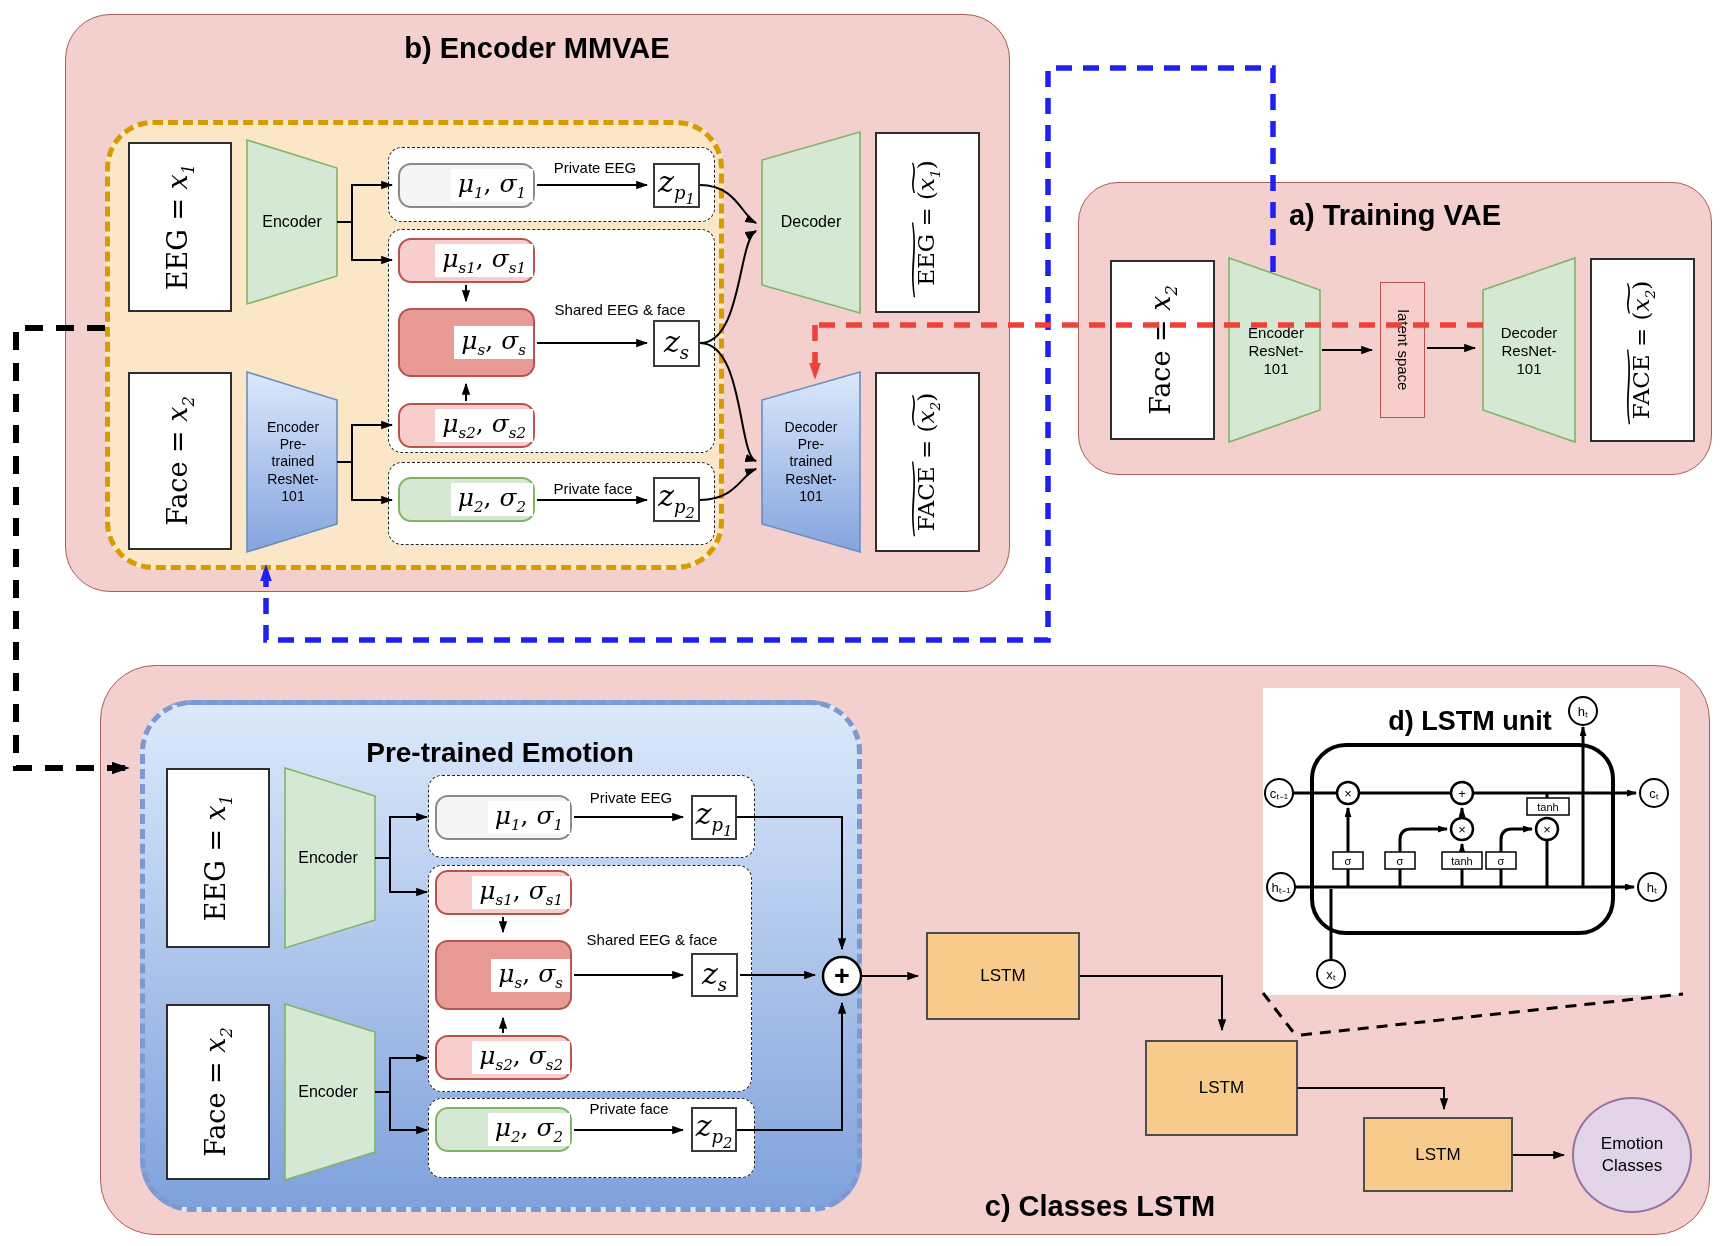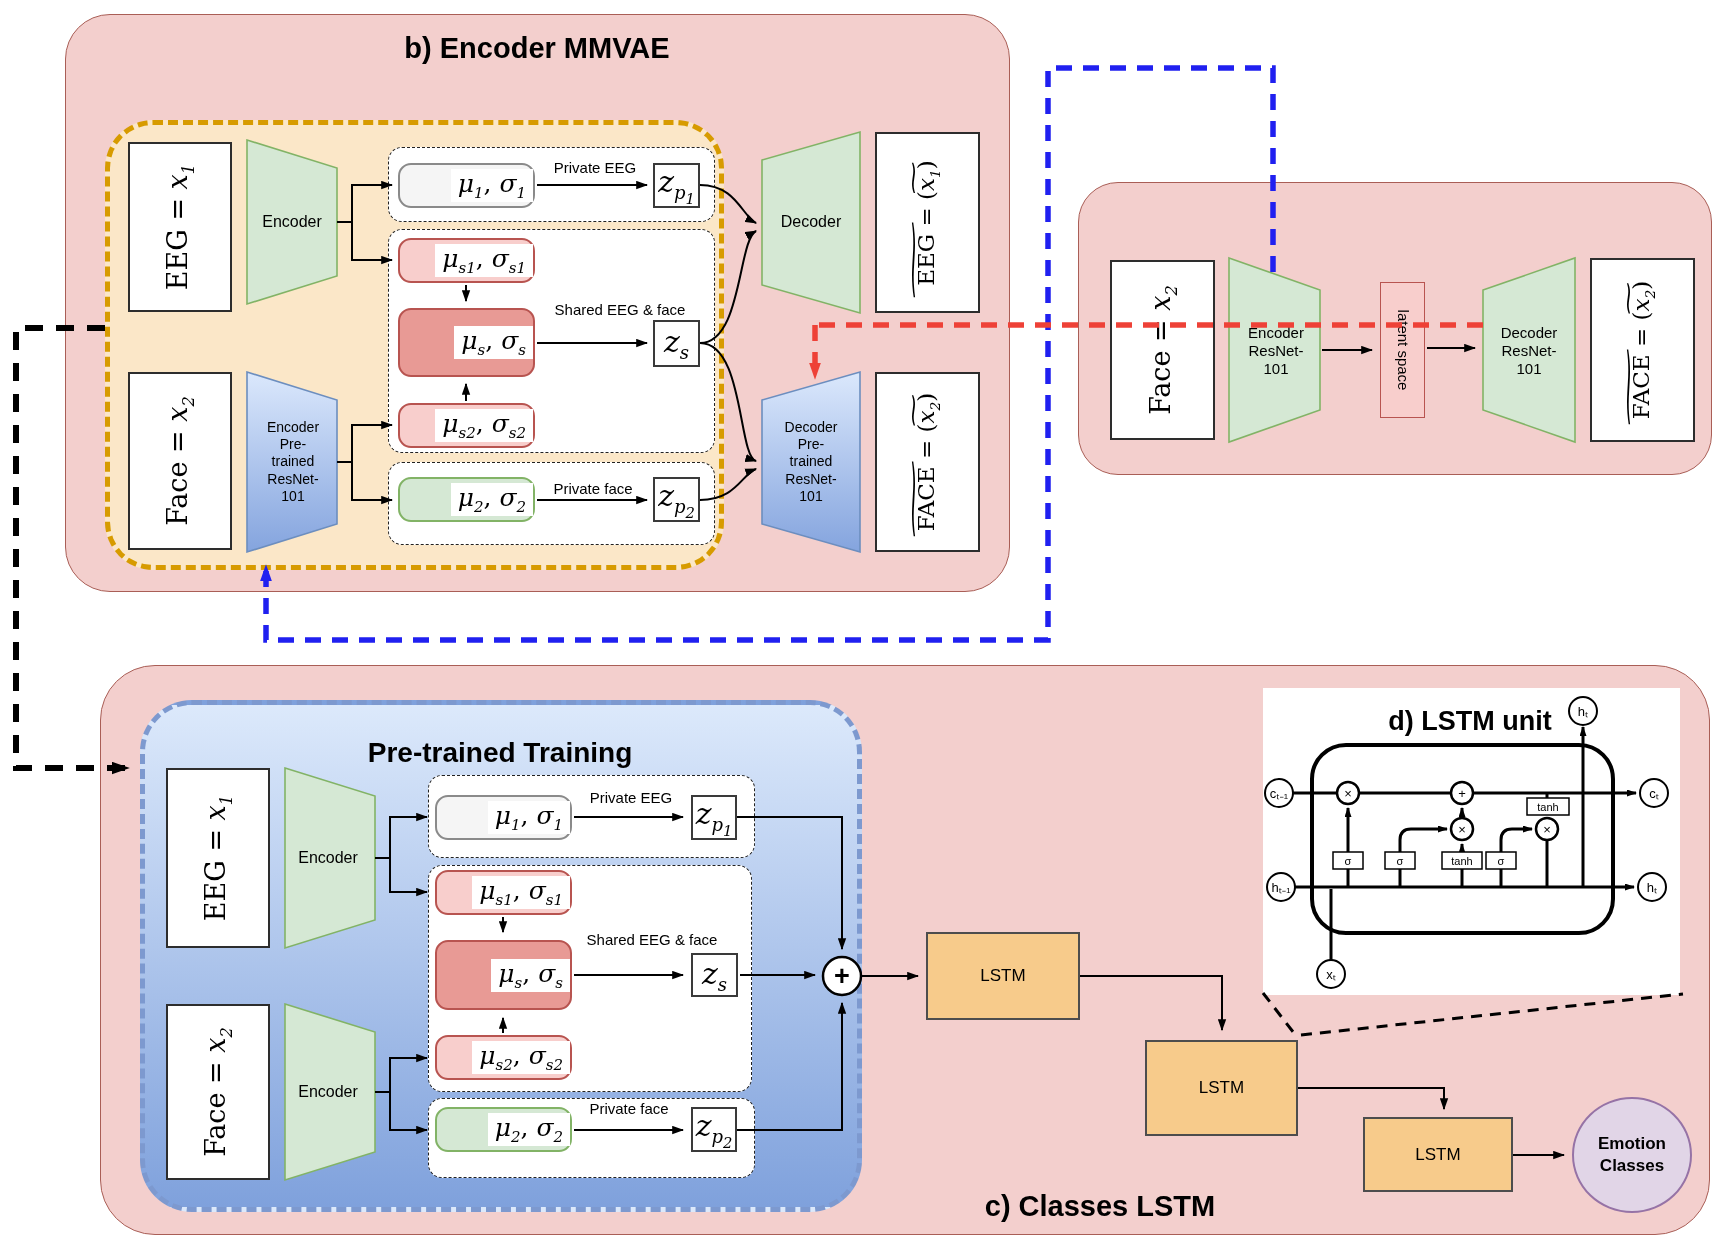--- a/index.html
+++ b/index.html
@@ -124,37 +124,38 @@
     </div>
   <div class="abs lbl mlabel z3" style="left:764px;top:405px;width:94px;height:114px;font-size:14px;">Decoder
 Pre-
 trained
 ResNet-
 101</div>
   <div class="abs vbox z3" style="left:875px;top:372px;width:105px;height:180px;">
     <span class="vlabel small math"><span class="ov">FACE</span><span> = (</span><span class="it ov">x</span><sub>2</sub><span>)</span></span>
     </div>
 
+  <div class="abs lbl title z3" style="left:1195px;top:198px;width:400px;height:34px;">a) Training VAE</div>
   <div class="abs vbox z3" style="left:1110px;top:260px;width:105px;height:180px;">
     <span class="vlabel math"><span>Face = </span><span class="it">x</span><sub>2</sub></span>
     </div>
   <div class="abs lbl mlabel z3" style="left:1231px;top:322px;width:90px;height:58px;font-size:15px;">Encoder
 ResNet-
 101</div>
   <div class="abs z3" style="left:1380px;top:282px;width:45px;height:136px;background:var(--pink_light);border:1.6px solid var(--pink_stroke);">
     <span class="vlabel90">latent space</span>
     </div>
   <div class="abs lbl mlabel z3" style="left:1485px;top:322px;width:88px;height:58px;font-size:15px;">Decoder
 ResNet-
 101</div>
   <div class="abs vbox z3" style="left:1590px;top:258px;width:105px;height:184px;">
     <span class="vlabel small math"><span class="ov">FACE</span><span> = (</span><span class="it ov">x</span><sub>2</sub><span>)</span></span>
     </div>
 
-  <div class="abs lbl title z3" style="left:300px;top:736px;width:400px;height:34px;font-size:28px;">Pre-trained Training</div>
+  <div class="abs lbl title z3" style="left:300px;top:736px;width:400px;height:34px;font-size:28px;">Pre-trained Emotion</div>
   <div class="abs lbl title z3" style="left:900px;top:1188px;width:400px;height:36px;">c) Classes LSTM</div>
 
   <div class="abs vbox z3" style="left:166px;top:768px;width:104px;height:180px;">
     <span class="vlabel math"><span>EEG = </span><span class="it">x</span><sub>1</sub></span>
     </div>
   <div class="abs lbl z3" style="left:283px;top:840px;width:90px;height:36px;font-size:16px;">Encoder</div>
   <div class="abs vbox z3" style="left:166px;top:1004px;width:104px;height:176px;">
     <span class="vlabel math"><span>Face = </span><span class="it">x</span><sub>2</sub></span>
     </div>
   <div class="abs lbl z3" style="left:283px;top:1074px;width:90px;height:36px;font-size:16px;">Encoder</div>
@@ -188,21 +189,21 @@
     <span class="chip math"><span class="it">μ</span><sub>2</sub><span>, </span><span class="it">σ</span><sub>2</sub></span>
     </div>
   <div class="abs lbl note z3" style="left:574px;top:1099px;width:110px;height:18px;">Private face</div>
   <div class="abs zbox math z3" style="left:691px;top:1107px;width:46px;height:45px;">
       <span><span class="it">z</span><sub>p</sub><sub><sub>2</sub></sub></span>
     </div>
 
   <div class="abs lbl lstm z3" style="left:926px;top:932px;width:154px;height:88px;">LSTM</div>
   <div class="abs lbl lstm z3" style="left:1145px;top:1040px;width:153px;height:96px;">LSTM</div>
   <div class="abs lbl lstm z3" style="left:1363px;top:1117px;width:150px;height:75px;">LSTM</div>
-  <div class="abs lbl emotion mlabel z3" style="left:1572px;top:1097px;width:120px;height:116px;font-weight:bold;">Emotion
+  <div class="abs lbl emotion mlabel z3" style="left:1572px;top:1097px;width:120px;height:116px;">Emotion
 Classes</div>
 
   <div class="abs lbl title z3" style="left:1320px;top:705px;width:300px;height:32px;font-size:27px;">d) LSTM unit</div>
 
   <svg class="abs z4" width="1722" height="1246" style="left:0;top:0;">
     <defs>
       <marker id="ma" viewBox="0 0 10 7" refX="9" refY="3.5" markerWidth="12" markerHeight="9" orient="auto" markerUnits="userSpaceOnUse">
           <path d="M0,0 L10,3.5 L0,7 Z" fill="#000"></path>
         </marker>
       <marker id="msm" viewBox="0 0 10 7" refX="9" refY="3.5" markerWidth="10" markerHeight="7" orient="auto" markerUnits="userSpaceOnUse">

